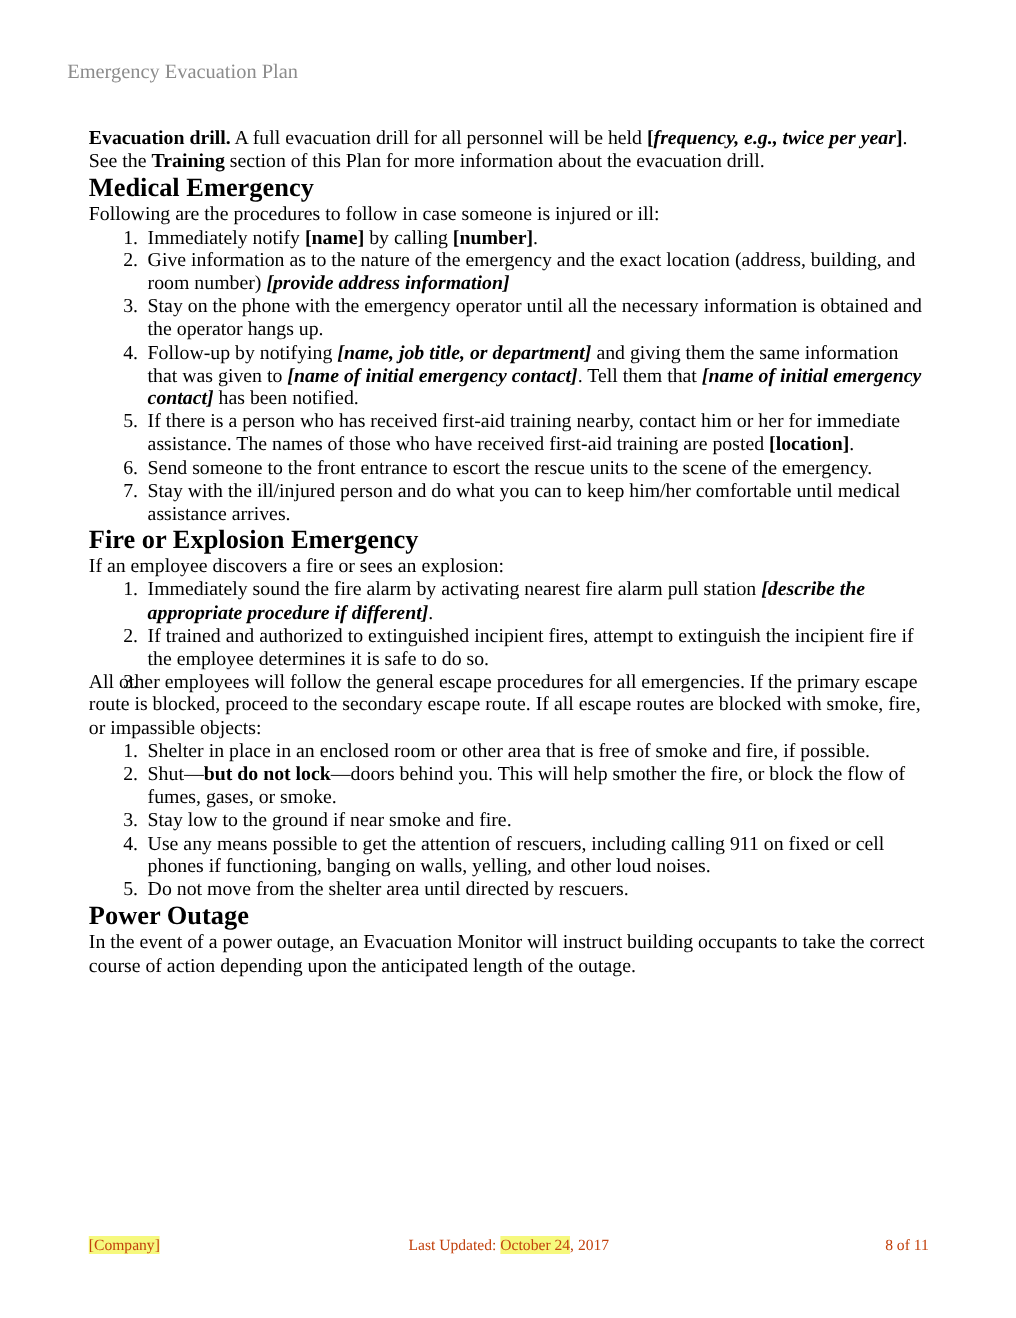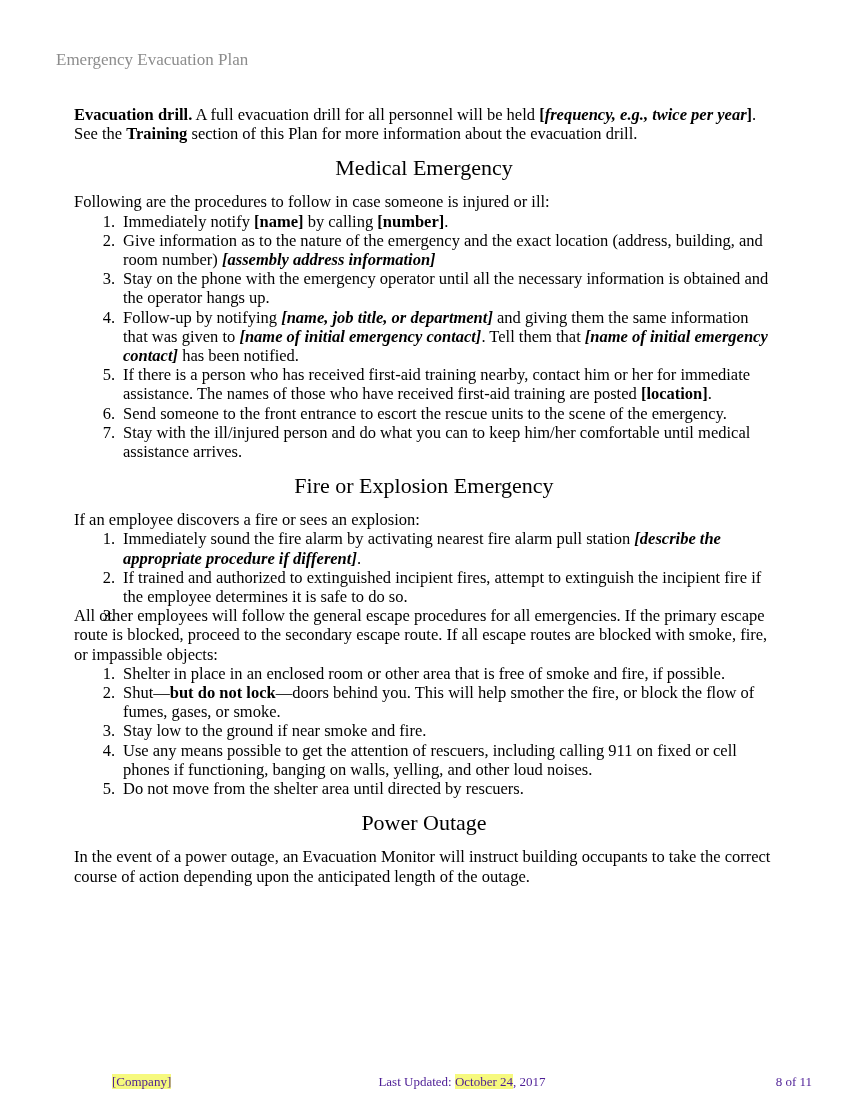--- a/index.html
+++ b/index.html
@@ -14,53 +14,52 @@
   .doc-title{
     position:absolute;top:50px;left:56px;width:700px;
     font-size:17px;line-height:19px;
     color:#8c8c8c;
   }
   .content{
     position:absolute;top:105px;left:74px;width:700px;
     font-size:16.5px;line-height:19.2px;
   }
   .content h2{
-    font-size:22px;line-height:25px;font-weight:normal;
-    margin:12px;
-    text-align:center;
+    font-size:22px;line-height:25px;font-weight:bold;
+    margin:0;
   }
   .content p{margin:0}
   .content ol{margin:0;padding:0;list-style:none}
   .content li{position:relative;padding-left:49px}
   .num{position:absolute;left:0;top:0;width:41px;text-align:right}
   .b{font-weight:bold}
   .i{font-style:italic}
   .hl{background:#f6f97e}
   .gap-large{margin-top:38px}
   .gap-small{margin-top:20px}
   .footer{
-    position:absolute;left:74px;top:1074px;width:700px;height:18px;
-    font-size:13px;line-height:16px;color:#4c1d95;margin-left:38px;
+    position:absolute;left:74px;top:1030px;width:700px;height:18px;
+    font-size:13px;line-height:16px;color:#c2410c;
   }
   .footer-left{position:absolute;left:0;top:0}
   .footer-center{position:absolute;left:0;right:0;top:0;text-align:center}
   .footer-right{position:absolute;right:0;top:0}
 </style>
 </head>
 <body>
 
 <div class="doc-title">Emergency Evacuation Plan</div>
 
 <div class="content">
     <p><span class="b">Evacuation drill.</span><span> A full evacuation drill for all personnel will be held </span><span class="b">[</span><span class="b i">frequency, e.g., twice per year</span><span class="b">]</span><span>. See the </span><span class="b">Training</span><span> section of this Plan for more information about the evacuation drill.</span></p>
     <h2 class="gap-large">Medical Emergency</h2>
     <p><span>Following are the procedures to follow in case someone is injured or ill:</span></p>
     <ol>
       <li><span class="num">1.</span><span><span>Immediately notify </span><span class="b">[name]</span><span> by calling </span><span class="b">[number]</span><span>.</span></span></li>
-      <li><span class="num">2.</span><span><span>Give information as to the nature of the emergency and the exact location (address, building, and room number) </span><span class="b i">[assembly address information]</span></span></li>
+      <li><span class="num">2.</span><span><span>Give information as to the nature of the emergency and the exact location (address, building, and room number) </span><span class="b i">[provide address information]</span></span></li>
       <li><span class="num">3.</span><span><span>Stay on the phone with the emergency operator until all the necessary information is obtained and the operator hangs up.</span></span></li>
       <li><span class="num">4.</span><span><span>Follow-up by notifying </span><span class="b i">[name, job title, or department]</span><span> and giving them the same information that was given to </span><span class="b i">[name of initial emergency contact]</span><span>. Tell them that </span><span class="b i">[name of initial emergency contact]</span><span> has been notified.</span></span></li>
       <li><span class="num">5.</span><span><span>If there is a person who has received first-aid training nearby, contact him or her for immediate assistance. The names of those who have received first-aid training are posted </span><span class="b">[location]</span><span>.</span></span></li>
       <li><span class="num">6.</span><span><span>Send someone to the front entrance to escort the rescue units to the scene of the emergency.</span></span></li>
       <li><span class="num">7.</span><span><span>Stay with the ill/injured person and do what you can to keep him/her comfortable until medical assistance arrives.</span></span></li>
     </ol>
     <h2 class="gap-large">Fire or Explosion Emergency</h2>
     <p><span>If an employee discovers a fire or sees an explosion:</span></p>
     <ol>
       <li><span class="num">1.</span><span><span>Immediately sound the fire alarm by activating nearest fire alarm pull station </span><span class="b i">[describe the appropriate procedure if different]</span><span>.</span></span></li>

